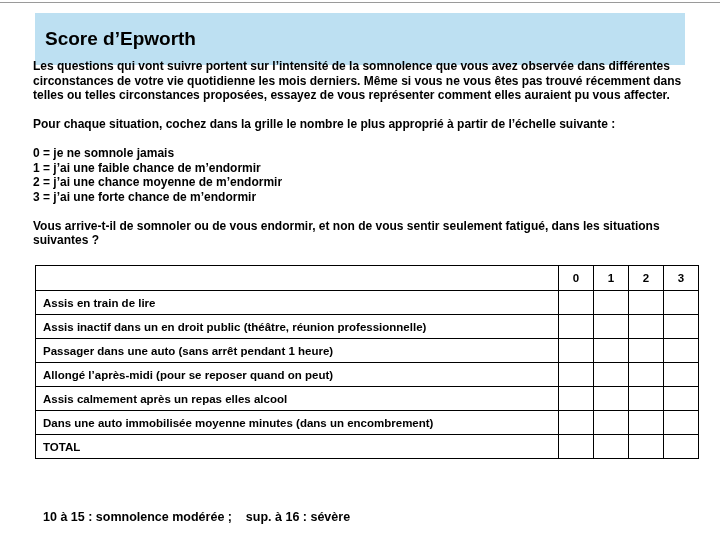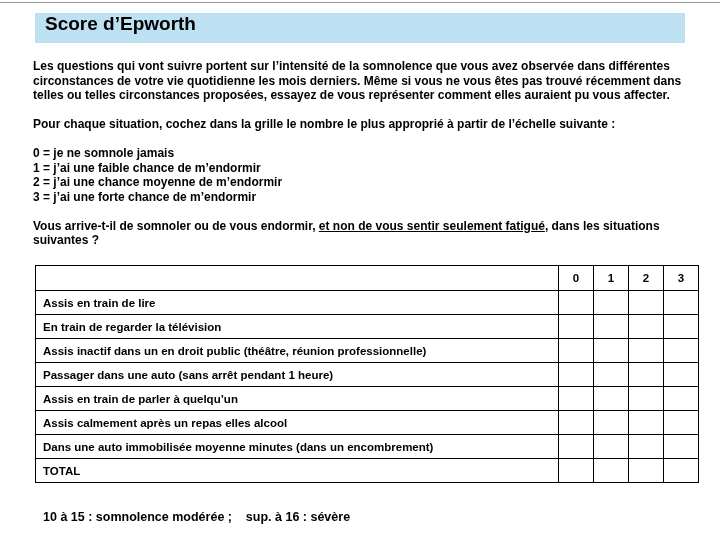--- a/index.html
+++ b/index.html
@@ -11,33 +11,33 @@
     font-weight: bold;
     color: #000000;
     overflow: hidden;
   }
   .top-line {
     position: absolute; top: 2px; left: 0;
     width: 720px; height: 1px; background: #9a9a9a;
   }
   .banner {
     position: absolute; top: 13px; left: 35px;
-    width: 650px; height: 30px;
+    width: 650px; height: 52px;
     background: #BDE0F2;
-    display: flex; 
+    display: flex; align-items: center;
     padding-left: 10px;
   }
   .banner .title { font-size: 19px; font-weight: bold; color: #000; }
   .textblock {
     position: absolute; top: 59px; left: 33px;
     font-size: 12px; line-height: 14.5px;
   }
   .textblock .line { white-space: nowrap; }
   .spacer { height: 14.5px; }
-  .underline { text-decoration: underline; }
+  .underline { }
   table.grid {
     position: absolute; top: 265px; left: 35px;
     border-collapse: collapse;
     table-layout: fixed;
   }
   table.grid td {
     border: 1.5px solid #000;
     font-size: 11.5px; font-weight: bold;
     vertical-align: middle;
   }
@@ -88,42 +88,35 @@
       <td class="num-cell">3</td>
     </tr>
     <tr>
       <td class="label-cell">Assis en train de lire</td>
       <td class="num-cell"></td>
       <td class="num-cell"></td>
       <td class="num-cell"></td>
       <td class="num-cell"></td>
     </tr>
     <tr>
-      <td class="label-cell">En train de regarder la télévision</td>
-      <td class="num-cell"></td>
-      <td class="num-cell"></td>
-      <td class="num-cell"></td>
-      <td class="num-cell"></td>
-    </tr>
-    <tr>
       <td class="label-cell">Assis inactif dans un en droit public (théâtre, réunion professionnelle)</td>
       <td class="num-cell"></td>
       <td class="num-cell"></td>
       <td class="num-cell"></td>
       <td class="num-cell"></td>
     </tr>
     <tr>
       <td class="label-cell">Passager dans une auto (sans arrêt pendant 1 heure)</td>
       <td class="num-cell"></td>
       <td class="num-cell"></td>
       <td class="num-cell"></td>
       <td class="num-cell"></td>
     </tr>
     <tr>
-      <td class="label-cell">Assis en train de parler à quelqu’un</td>
+      <td class="label-cell">Allongé l’après-midi (pour se reposer quand on peut)</td>
       <td class="num-cell"></td>
       <td class="num-cell"></td>
       <td class="num-cell"></td>
       <td class="num-cell"></td>
     </tr>
     <tr>
       <td class="label-cell">Assis calmement après un repas elles alcool</td>
       <td class="num-cell"></td>
       <td class="num-cell"></td>
       <td class="num-cell"></td>

